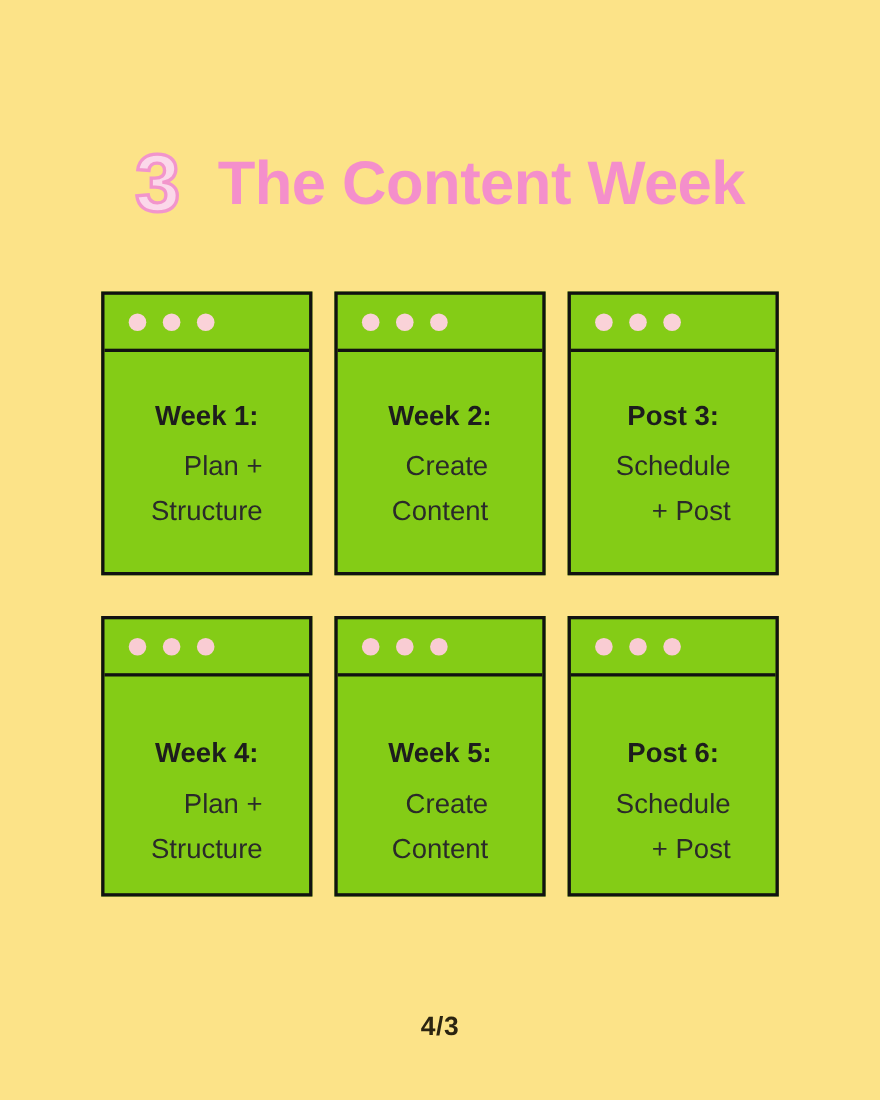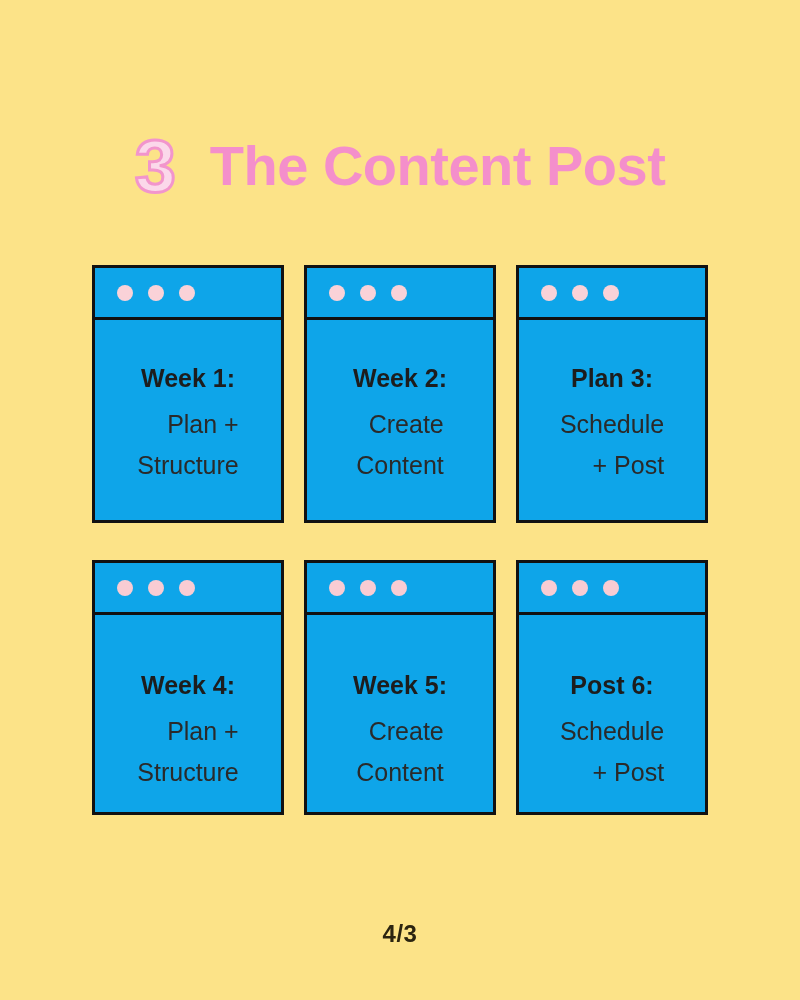--- a/index.html
+++ b/index.html
@@ -61,21 +61,21 @@
     width: 616px;
     height: 550px;
     display: grid;
     grid-template-columns: repeat(3, 192px);
     grid-template-rows: 258px 255px;
     column-gap: 20px;
     row-gap: 37px;
   }
 
   .card {
-    background: #0ea5e9;
+    background: #84cc16;
     border: 3px solid #111111;
     box-sizing: border-box;
     display: flex;
     flex-direction: column;
     position: relative;
   }
 
   .card-titlebar {
     height: 52px;
     flex: 0 0 52px;
@@ -139,21 +139,21 @@
     letter-spacing: 0.5px;
   }
 </style>
 </head>
 <body style="background: rgb(252, 227, 136);">
 
 <div class="slide">
 
   <div class="header">
     <span class="step-number" style="color: rgb(251, 216, 234); -webkit-text-stroke: 3px rgb(242, 149, 204);">3</span>
-    <span class="header-title" style="color: rgb(244, 143, 203);">The Content Post</span>
+    <span class="header-title" style="color: rgb(244, 143, 203);">The Content Week</span>
   </div>
 
   <div class="grid">
 
     <div class="card">
       <div class="card-titlebar">
         <span class="dot" style="background: rgb(250, 210, 216);"></span>
         <span class="dot" style="background: rgb(250, 210, 216);"></span>
         <span class="dot" style="background: rgb(250, 210, 216);"></span>
       </div>
@@ -177,21 +177,21 @@
       </div>
     </div>
 
     <div class="card">
       <div class="card-titlebar">
         <span class="dot" style="background: rgb(250, 210, 216);"></span>
         <span class="dot" style="background: rgb(250, 210, 216);"></span>
         <span class="dot" style="background: rgb(250, 210, 216);"></span>
       </div>
       <div class="card-body">
-        <div class="card-week">Plan 3:</div>
+        <div class="card-week">Post 3:</div>
         <div class="card-desc">Schedule
 + Post</div>
       </div>
     </div>
 
     <div class="card">
       <div class="card-titlebar">
         <span class="dot" style="background: rgb(249, 204, 211);"></span>
         <span class="dot" style="background: rgb(249, 204, 211);"></span>
         <span class="dot" style="background: rgb(249, 204, 211);"></span>

